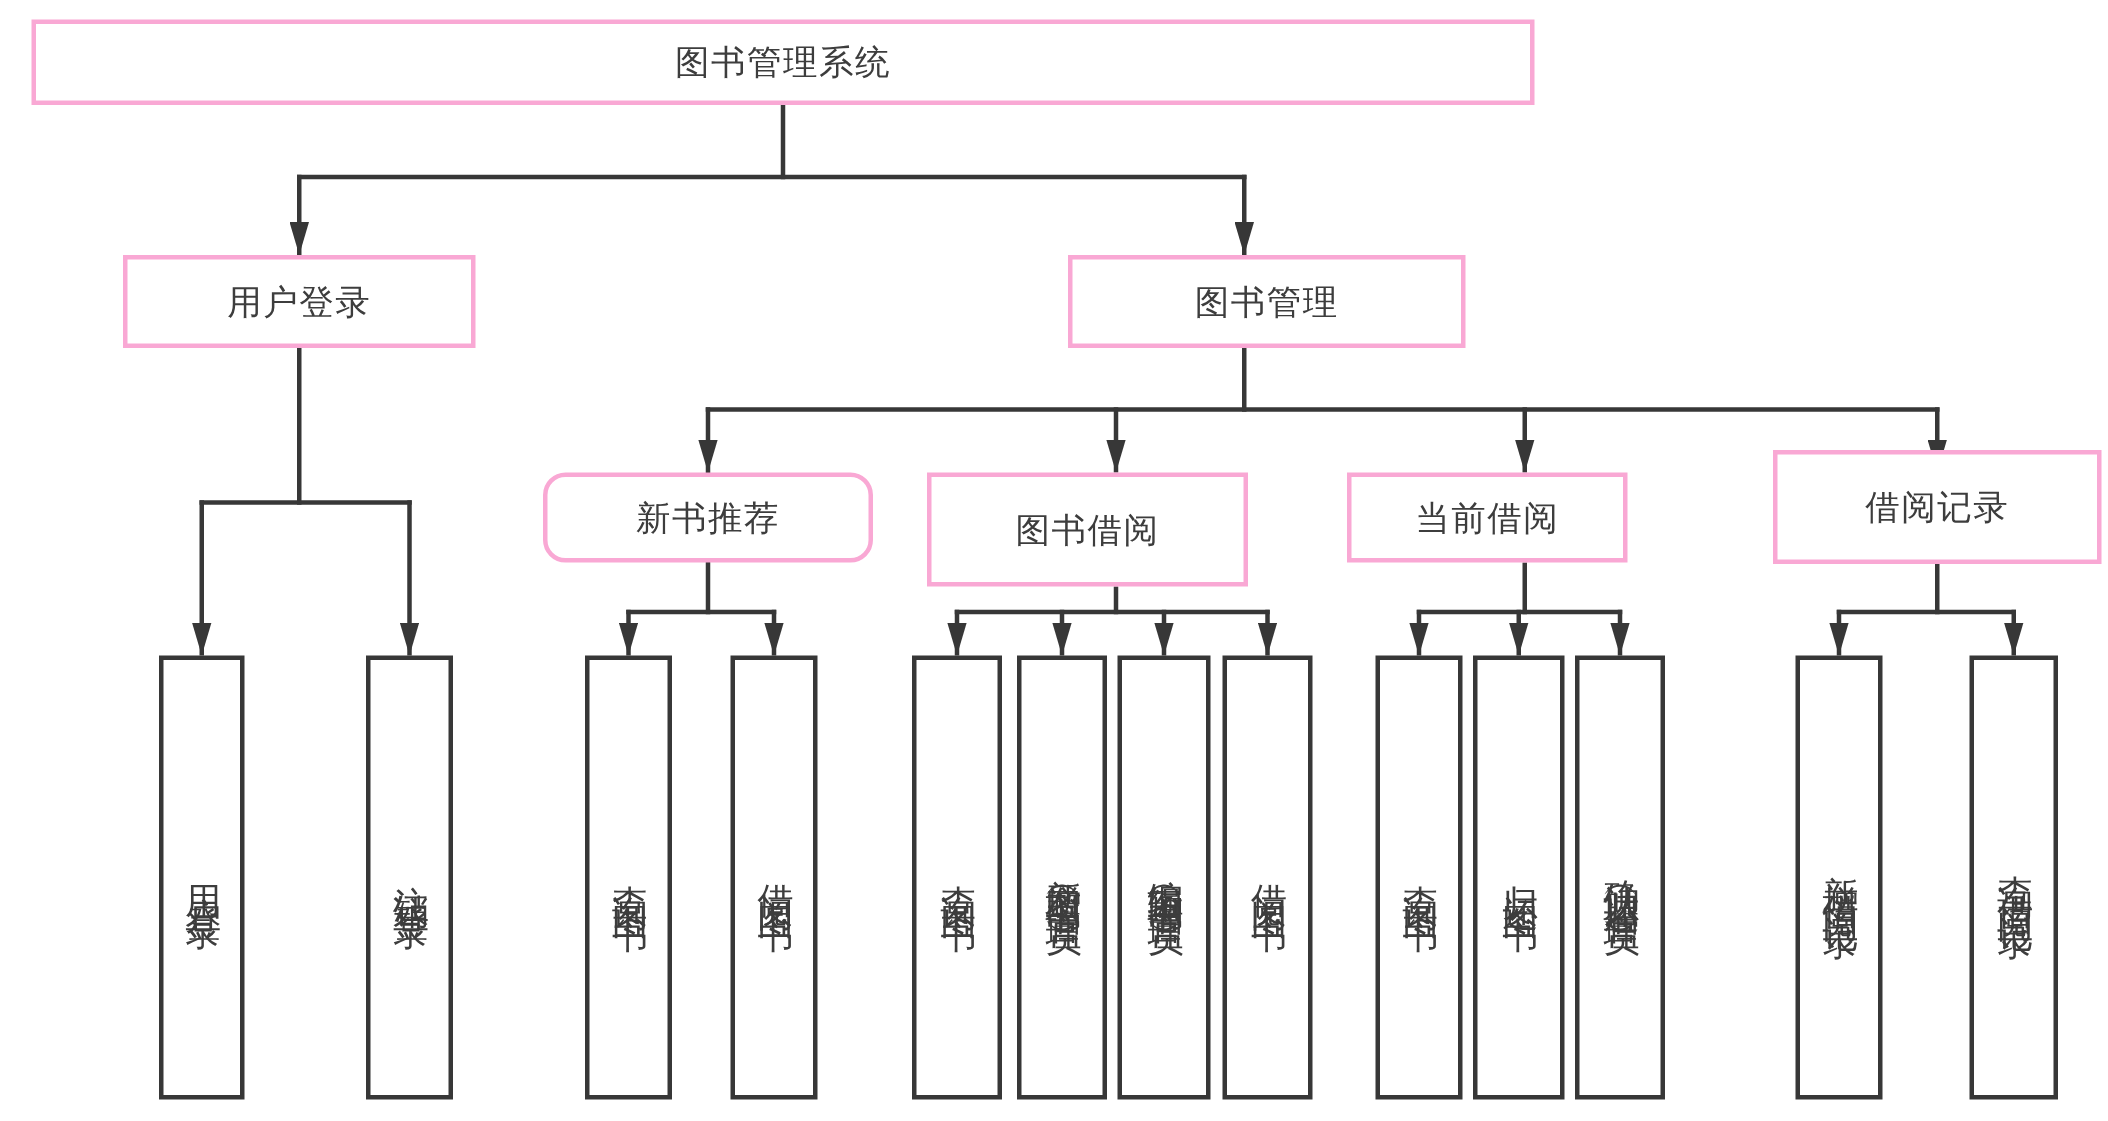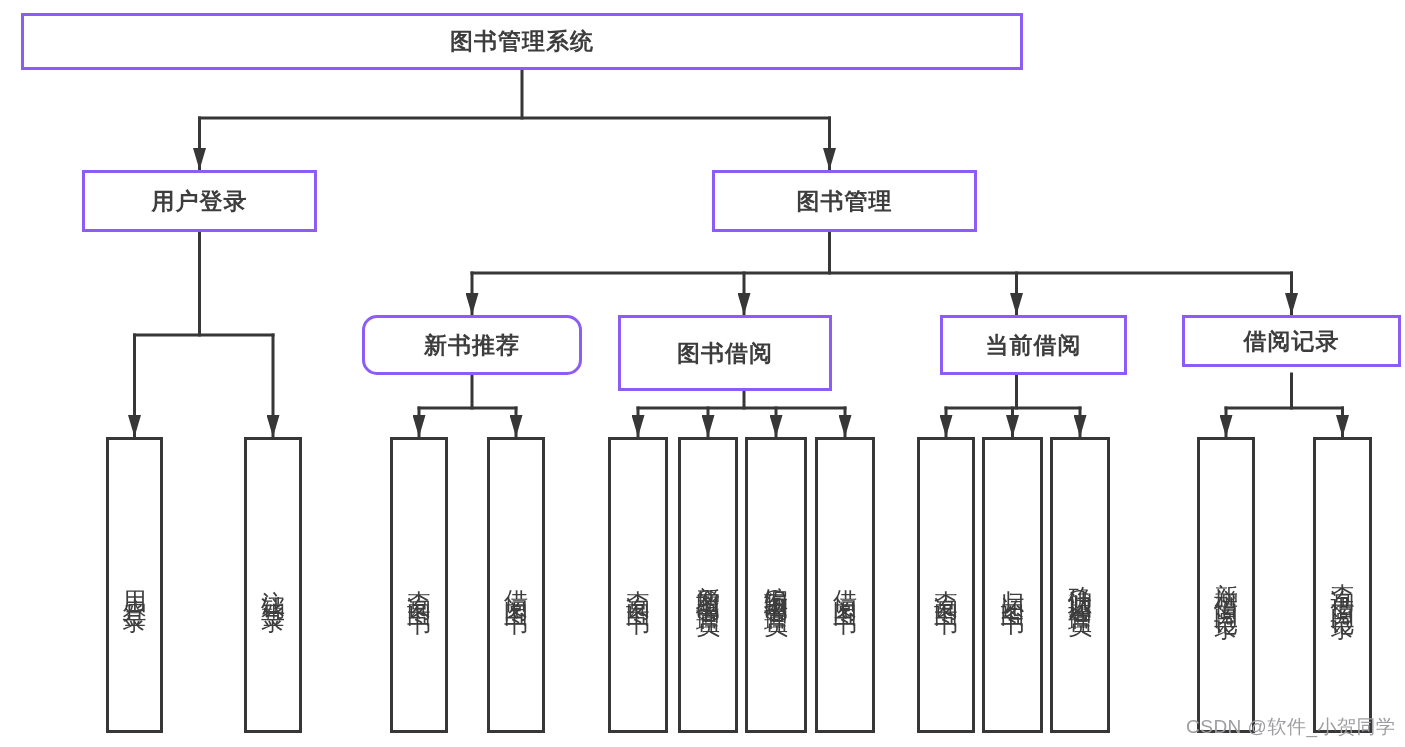--- a/index.html
+++ b/index.html
@@ -8,27 +8,26 @@
     width:1405px; height:747px;
     background:#ffffff;
     font-family:"Liberation Sans","DejaVu Sans",sans-serif;
     color:#3d3d3d;
     overflow:hidden;
   }
   #wires { position:absolute; left:0; top:0; width:1405px; height:747px; }
   .hnode {
     position:absolute;
     box-sizing:border-box;
-    border:3px solid #8b5cf6;
+    border:3px solid #f9a8d4;
     background:#ffffff;
     display:flex; align-items:center; justify-content:center;
     font-size:23px;
     letter-spacing:1px;
     white-space:nowrap;
-    font-weight:bold;
   }
   .vnode {
     position:absolute;
     box-sizing:border-box;
     border:3px solid #373737;
     background:#ffffff;
     display:flex; align-items:center; justify-content:center;
   }
   .vtext {
     writing-mode:vertical-rl;
@@ -104,22 +103,22 @@
     </g>
   </svg>
 
   <div class="hnode" style="left:21px; top:13px; width:1002px; height:57px;">图书管理系统</div>
 
   <div class="hnode" style="left:82px; top:170px; width:235px; height:62px;">用户登录</div>
   <div class="hnode" style="left:712px; top:170px; width:265px; height:62px;">图书管理</div>
 
   <div class="hnode" style="left:362px; top:315px; width:220px; height:60px;border-radius:15px;">新书推荐</div>
   <div class="hnode" style="left:618px; top:315px; width:214px; height:76px;">图书借阅</div>
-  <div class="hnode" style="left:940px; top:315px; width:187px; height:60px;">当前借阅</div>
-  <div class="hnode" style="left:1182px; top:315px; width:219px; height:52px;">借阅记录</div>
+  <div class="hnode" style="left:898px; top:315px; width:187px; height:60px;">当前借阅</div>
+  <div class="hnode" style="left:1182px; top:300px; width:219px; height:76px;">借阅记录</div>
 
   <div class="vnode" style="left:106px; top:437px; width:57px; height:296px;">
     <span class="vtext">用户登录</span>
   </div>
   <div class="vnode" style="left:244px; top:437px; width:58px; height:296px;">
     <span class="vtext">注销登录</span>
   </div>
 
   <div class="vnode" style="left:390px; top:437px; width:58px; height:296px;">
     <span class="vtext">查询图书</span>
@@ -151,15 +150,14 @@
     <span class="vtext" style="letter-spacing:4px;">确认归还（管理员）</span>
   </div>
 
   <div class="vnode" style="left:1197px; top:437px; width:58px; height:296px;">
     <span class="vtext">新增借阅记录</span>
   </div>
   <div class="vnode" style="left:1313px; top:437px; width:59px; height:296px;">
     <span class="vtext">查询借阅记录</span>
   </div>
 
-  <div class="watermark">CSDN @软件_小贺同学</div>
 
 </div>
 
 </body></html>

